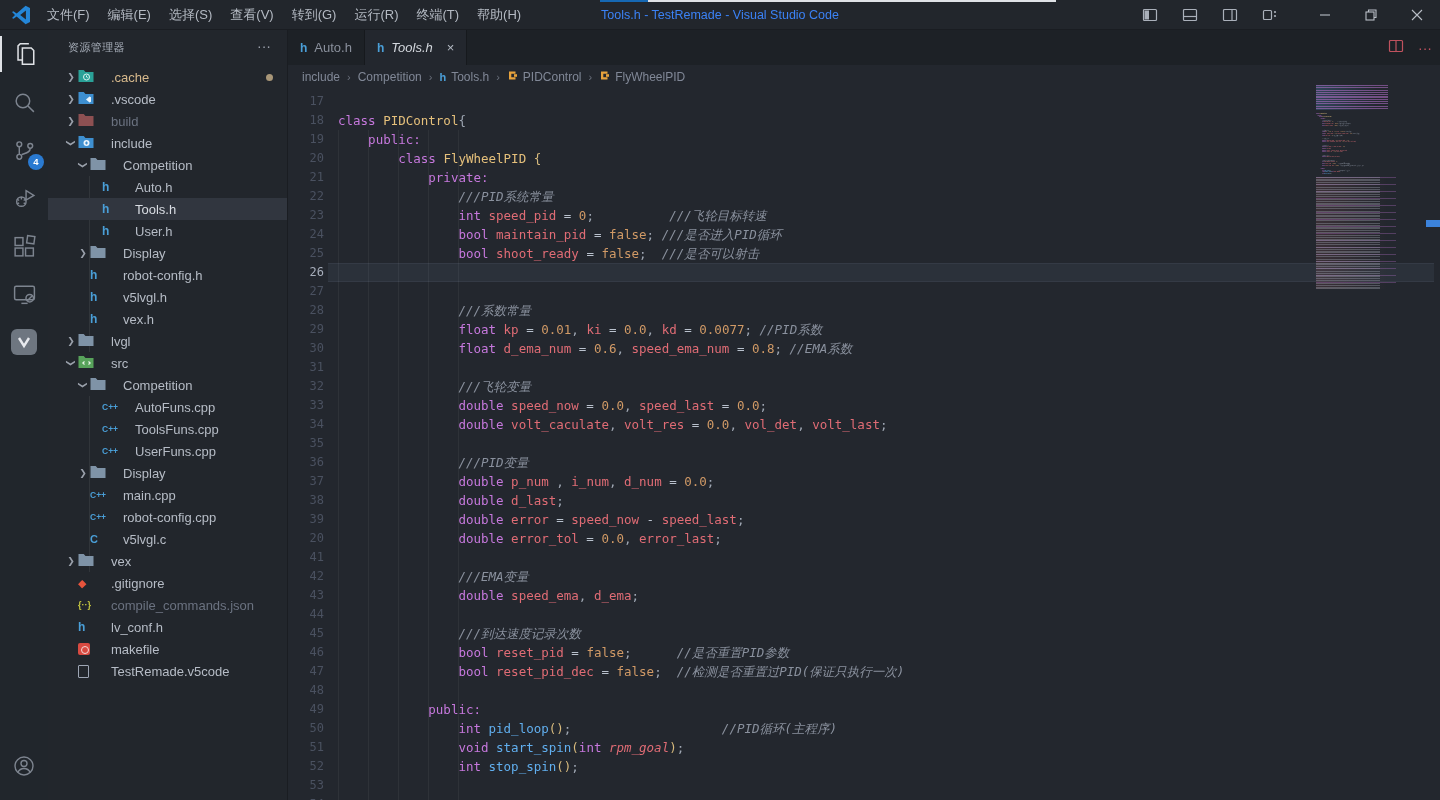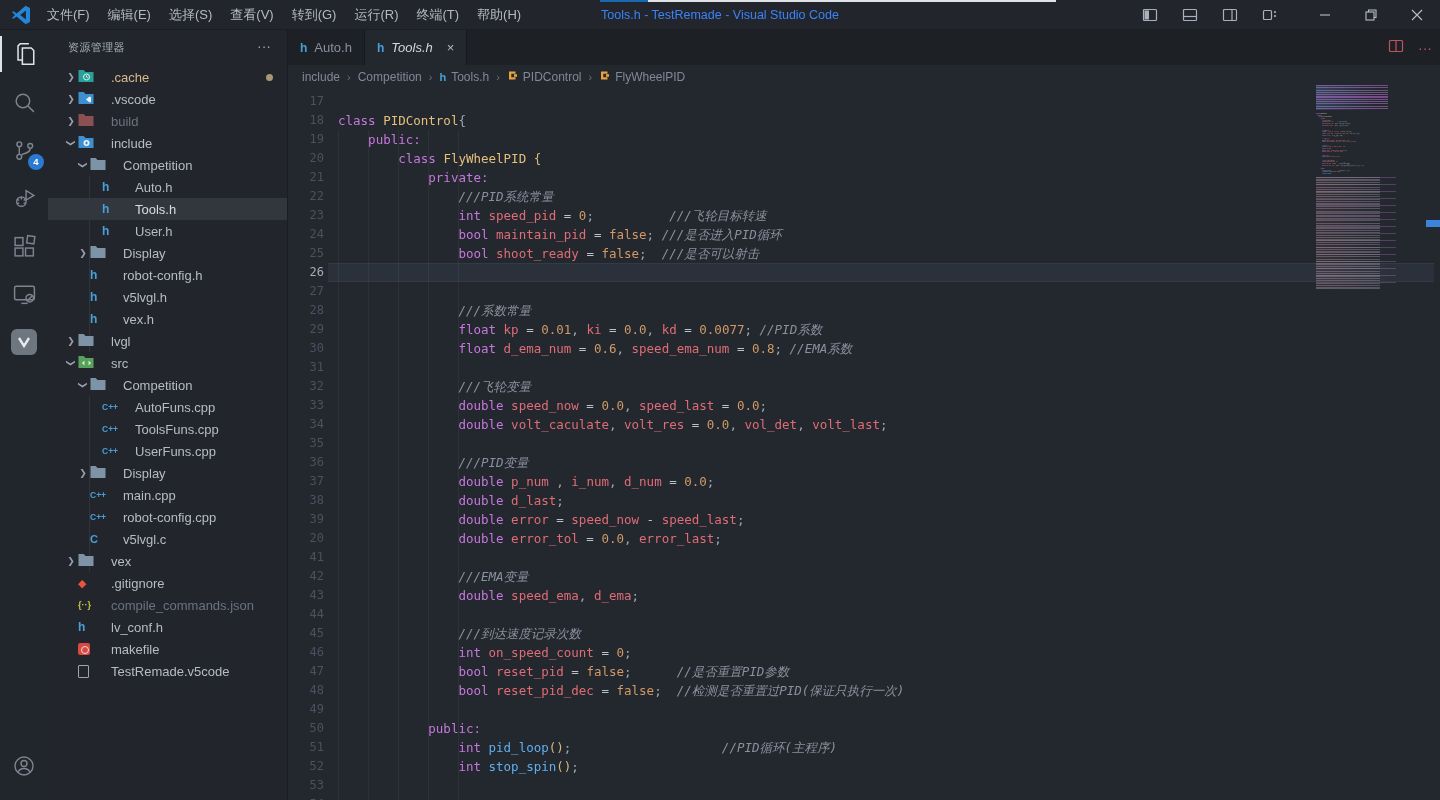--- a/index.html
+++ b/index.html
@@ -605,26 +605,26 @@
           <div class="cline"><span class="sp">                </span><span class="cm">///PID变量</span></div>
           <div class="cline"><span class="sp">                </span><span class="kw">double </span><span class="va">p_num </span><span class="pu">, </span><span class="va">i_num</span><span class="pu">, </span><span class="va">d_num</span><span class="op"> = </span><span class="nu">0.0</span><span class="pu">;</span></div>
           <div class="cline"><span class="sp">                </span><span class="kw">double </span><span class="va">d_last</span><span class="pu">;</span></div>
           <div class="cline"><span class="sp">                </span><span class="kw">double </span><span class="va">error</span><span class="op"> = </span><span class="va">speed_now</span><span class="op"> - </span><span class="va">speed_last</span><span class="pu">;</span></div>
           <div class="cline"><span class="sp">                </span><span class="kw">double </span><span class="va">error_tol</span><span class="op"> = </span><span class="nu">0.0</span><span class="pu">, </span><span class="va">error_last</span><span class="pu">;</span></div>
           <div class="cline">&nbsp;</div>
           <div class="cline"><span class="sp">                </span><span class="cm">///EMA变量</span></div>
           <div class="cline"><span class="sp">                </span><span class="kw">double </span><span class="va">speed_ema</span><span class="pu">, </span><span class="va">d_ema</span><span class="pu">;</span></div>
           <div class="cline">&nbsp;</div>
           <div class="cline"><span class="sp">                </span><span class="cm">///到达速度记录次数</span></div>
-          <div class="cline"><span class="sp">                </span><span class="kw">int </span><span class="va">on_speed_count</span><span class="op"> = </span><span class="nu">0</span><span class="pu">;</span></div>
           <div class="cline"><span class="sp">                </span><span class="kw">bool </span><span class="va">reset_pid</span><span class="op"> = </span><span class="nu">false</span><span class="pu">;</span><span class="sp">      </span><span class="cm">//是否重置PID参数</span></div>
           <div class="cline"><span class="sp">                </span><span class="kw">bool </span><span class="va">reset_pid_dec</span><span class="op"> = </span><span class="nu">false</span><span class="pu">;  </span><span class="cm">//检测是否重置过PID(保证只执行一次)</span></div>
           <div class="cline">&nbsp;</div>
           <div class="cline"><span class="sp">            </span><span class="kw">public:</span></div>
           <div class="cline"><span class="sp">                </span><span class="kw">int </span><span class="fn">pid_loop</span><span class="br">()</span><span class="pu">;</span><span class="sp">                    </span><span class="cm">//PID循环(主程序)</span></div>
+          <div class="cline"><span class="sp">                </span><span class="kw">void </span><span class="fn">start_spin</span><span class="br">(</span><span class="kw">int </span><span class="pa">rpm_goal</span><span class="br">)</span><span class="pu">;</span></div>
           <div class="cline"><span class="sp">                </span><span class="kw">int </span><span class="fn">stop_spin</span><span class="br">()</span><span class="pu">;</span></div>
         </div>
     </div>
 
     <div class="minimap">
       <div class="mini-decor-top"></div>
       <div class="mini-code" id="minicode">
           <div class="cline">&nbsp;</div>
           <div class="cline"><span class="kw">class </span><span class="ty">PIDControl</span><span class="pu">{</span></div>
           <div class="cline"><span class="sp">    </span><span class="kw">public:</span></div>

